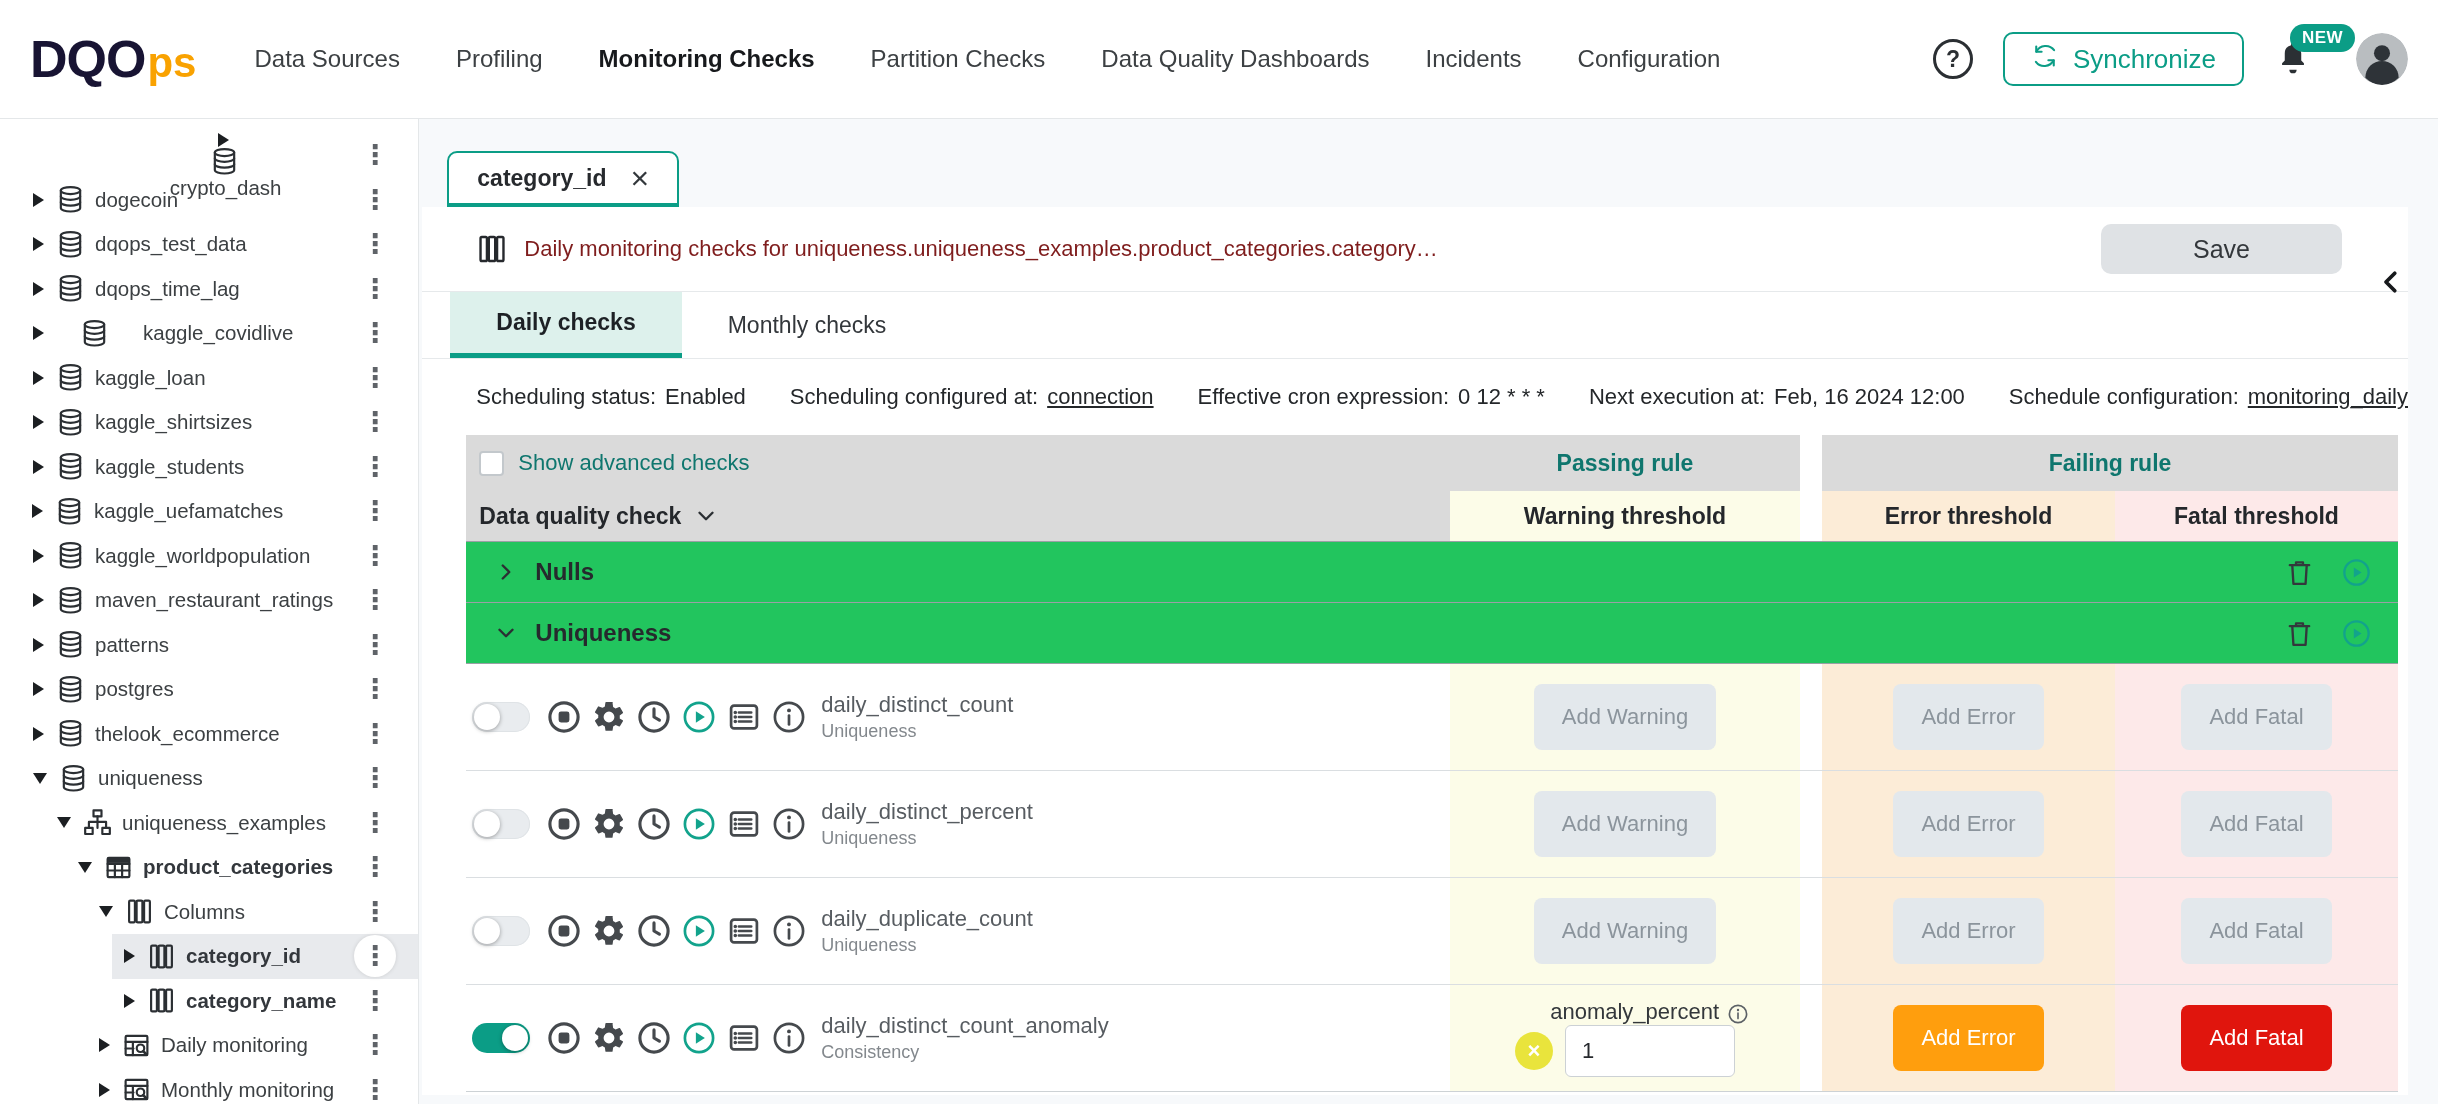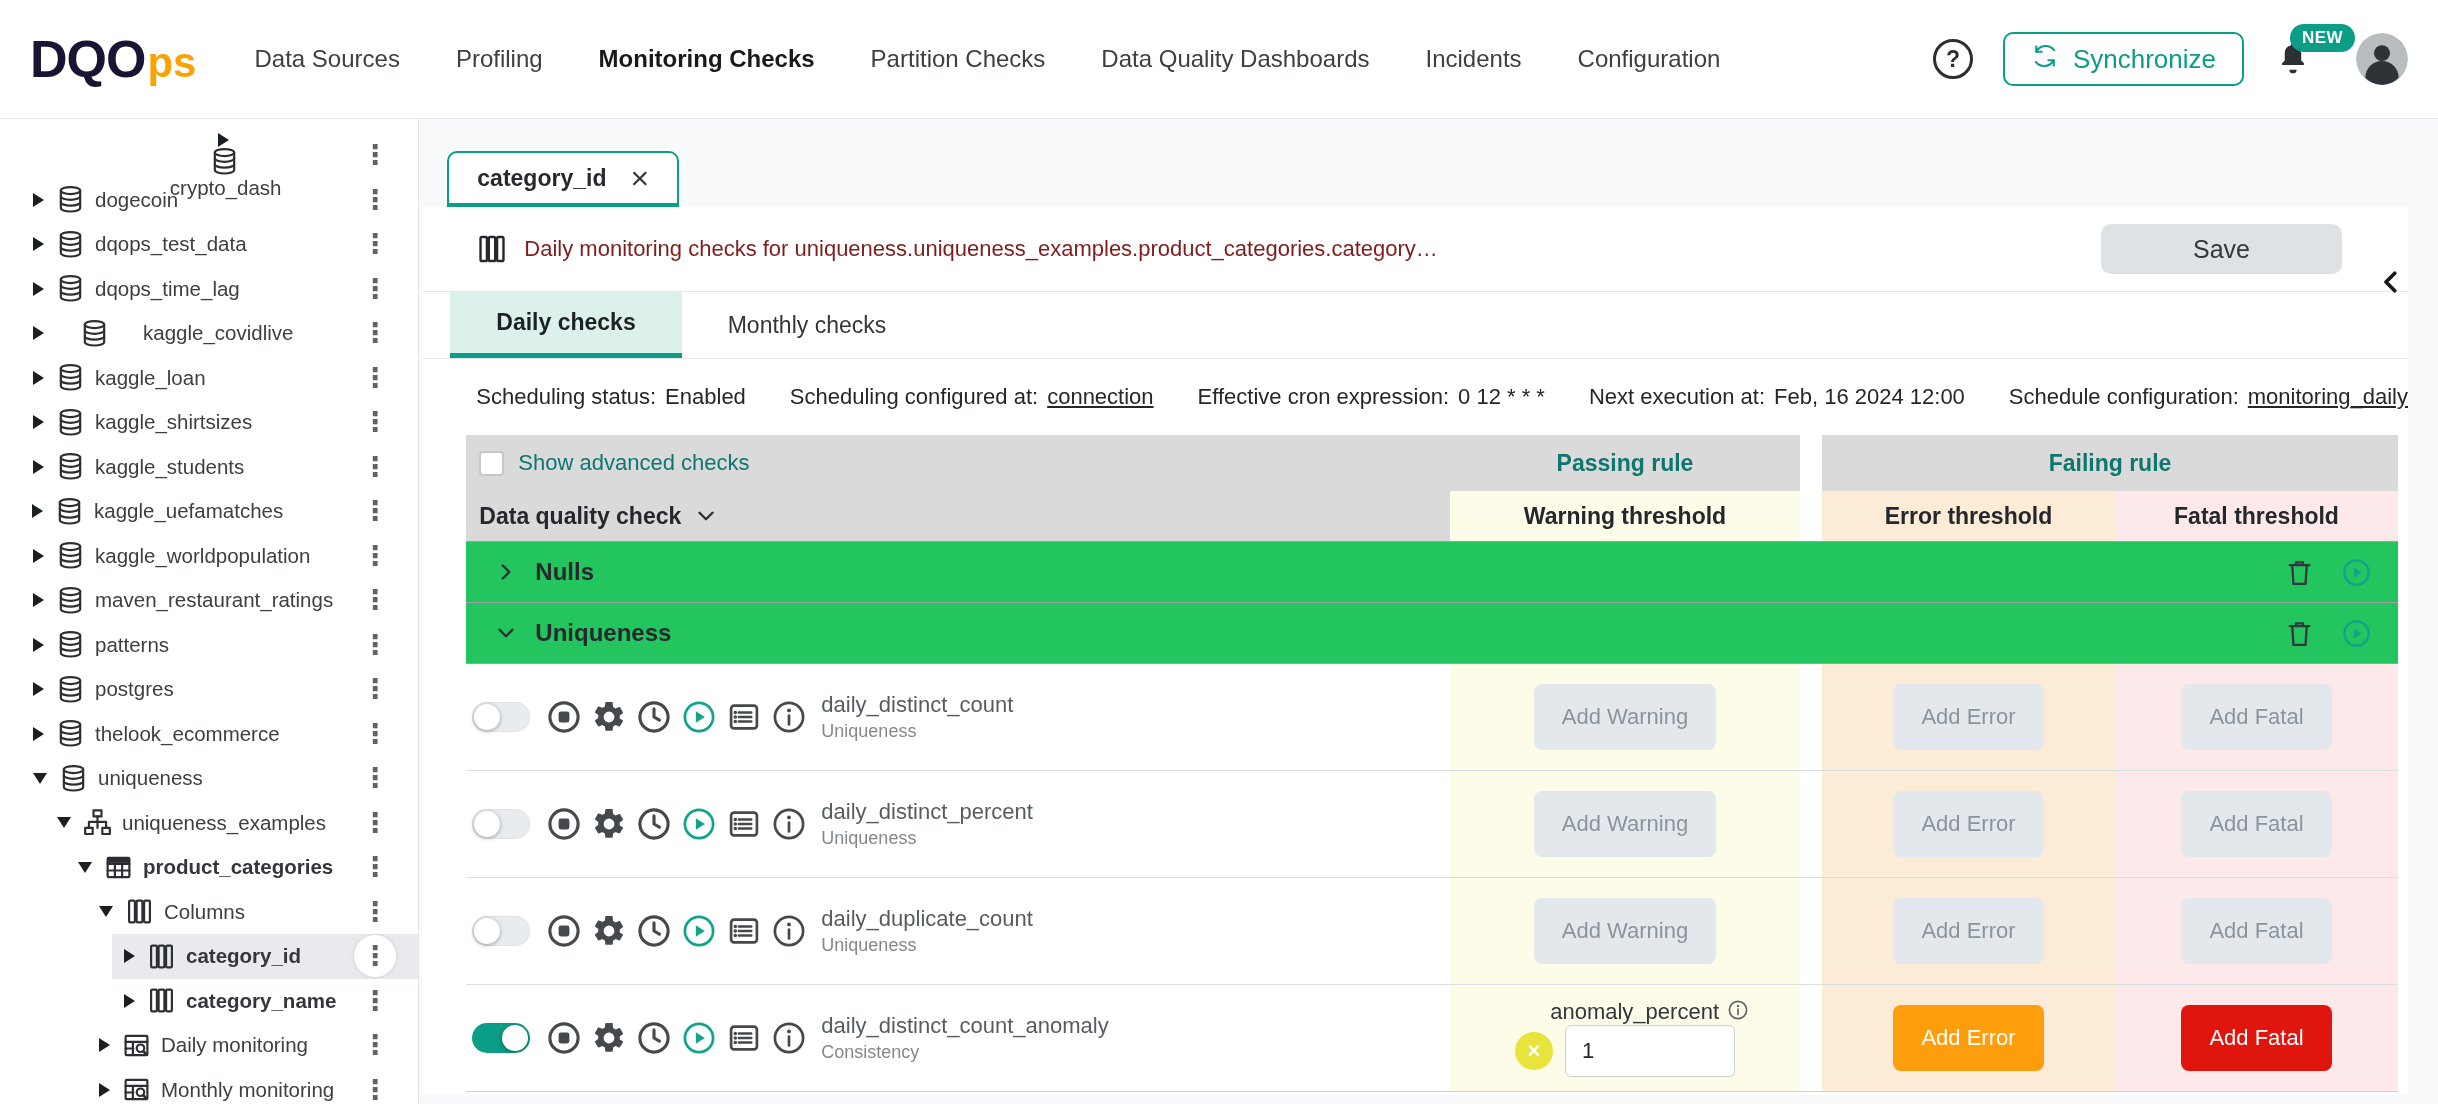--- a/index.html
+++ b/index.html
@@ -111,21 +111,21 @@
   .check-name { font-size:22px; color:#575c61; }
   .check-cat { font-size:18px; color:#83888d; margin-top:3px; }
 
   .th-cell { display:flex; align-items:center; justify-content:center; }
   .btn { border:none; border-radius:8px; font-family:inherit; font-size:22px; cursor:pointer; height:66px; padding:0 28px; }
   .btn.disabled { background:#e3e8ec; color:#8b949c; }
   .btn.err-on { background:#ff9e0d; color:#fff; }
   .btn.fat-on { background:#e0150d; color:#fff; }
 
   .param-wrap { display:flex; flex-direction:column; align-items:center; }
-  .param-label { display:flex; align-items:flex-start; gap:8px; font-size:22px; color:#33373b; align-self:flex-end; margin-right:-14px; }
+  .param-label { display:flex; align-items:flex-end; gap:8px; font-size:22px; color:#33373b; align-self:flex-end; margin-right:-14px; }
   .param-label .ic { display:flex; color:#5c6166; }
   .param-label .ic svg { width:22px; height:22px; }
   .param-row { display:flex; align-items:center; gap:12px; }
   .x-circle { width:38px; height:38px; border-radius:50%; background:#e9e43c; color:#fff; font-size:22px; font-weight:700; display:flex; align-items:center; justify-content:center; cursor:pointer; }
   .param-input { width:170px; height:52px; border:1px solid #ccd1d5; border-radius:6px; font-size:22px; font-family:inherit; color:#26292d; padding-left:16px; }
 </style>
 </head>
 <body>
 
 <header class="navbar">

